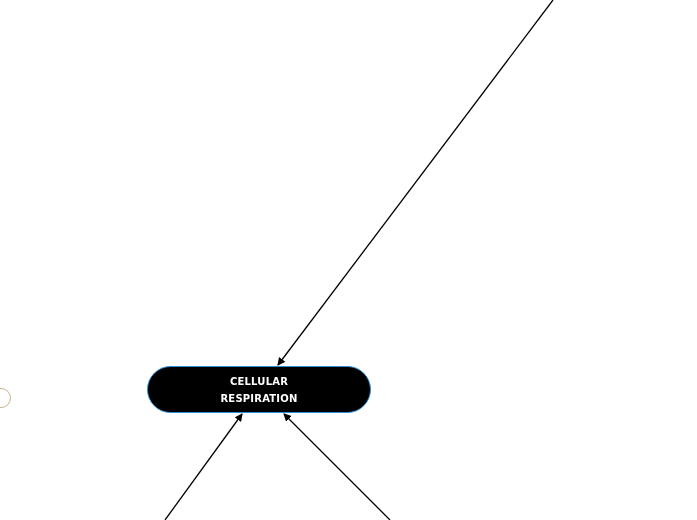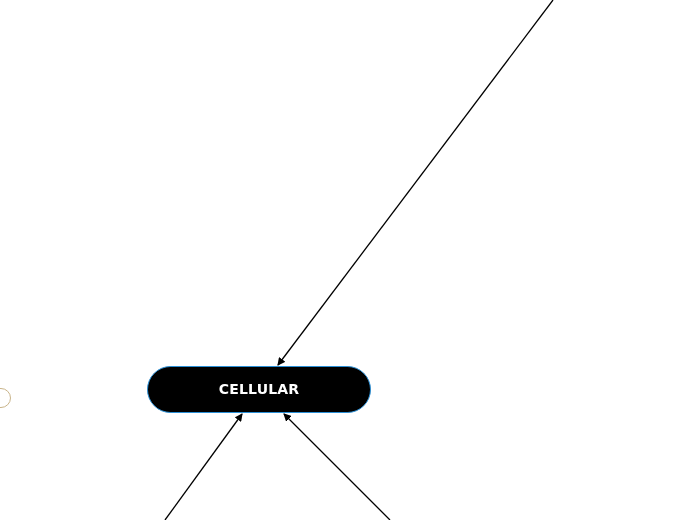--- a/index.html
+++ b/index.html
@@ -3,21 +3,21 @@
 <meta charset="utf-8">
 <style>
   html, body { margin:0; padding:0; }
   body { width:697px; height:520px; background:#ffffff; position:relative; overflow:hidden; font-family:"DejaVu Sans", sans-serif; }
   svg.links { position:absolute; left:0; top:0; width:697px; height:520px; }
   .node-central {
     position:absolute; left:147px; top:366px; width:224px; height:47px;
     background:#000000; border:1.5px solid #2a8fd6; border-radius:24px;
     box-sizing:border-box; color:#ffffff; display:flex; flex-direction:column;
     align-items:center; justify-content:center; 
-    font-weight:bold; font-size:14px; line-height:17px; letter-spacing:0.2px;
+    font-weight:bold; font-size:10px; line-height:17px; letter-spacing:0.2px;
   }
   .node-partial {
     position:absolute; left:-14px; top:388px; width:25px; height:20px;
     border:1.5px solid #c9b48a; border-radius:10px; box-sizing:border-box; background:#fff;
   }
 </style>
 </head>
 <body>
 
 <svg class="links" viewBox="0 0 697 520">
@@ -28,13 +28,14 @@
   </defs>
   <line x1="553" y1="0" x2="278" y2="365" stroke="#000" stroke-width="1.3" marker-end="url(#arrow)"></line>
   <line x1="165" y1="520" x2="242" y2="414" stroke="#000" stroke-width="1.3" marker-end="url(#arrow)"></line>
   <line x1="390" y1="520" x2="284" y2="414" stroke="#000" stroke-width="1.3" marker-end="url(#arrow)"></line>
 </svg>
 
 <div class="node-partial"></div>
 
 <div class="node-central">
   <span>CELLULAR</span>
+  <span>RESPIRATION</span>
 </div>
 
 </body></html>

